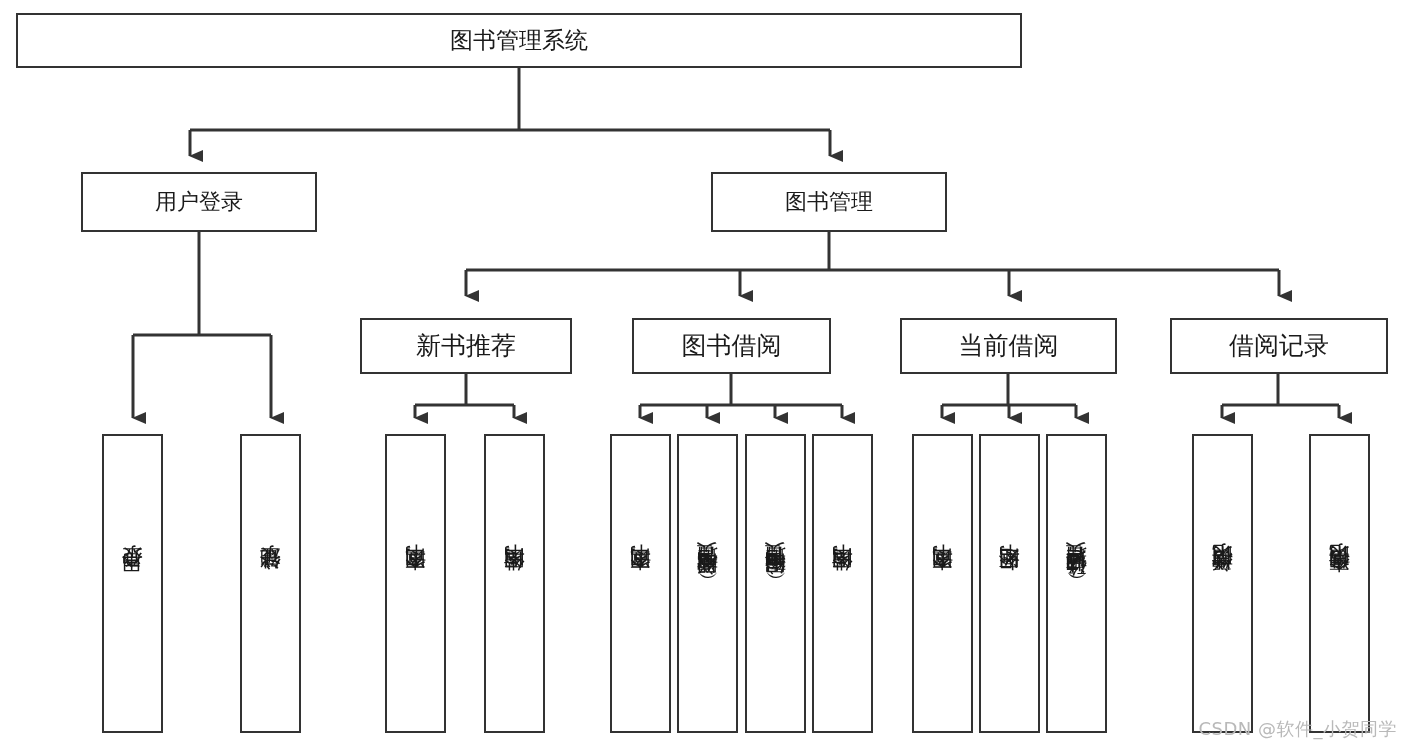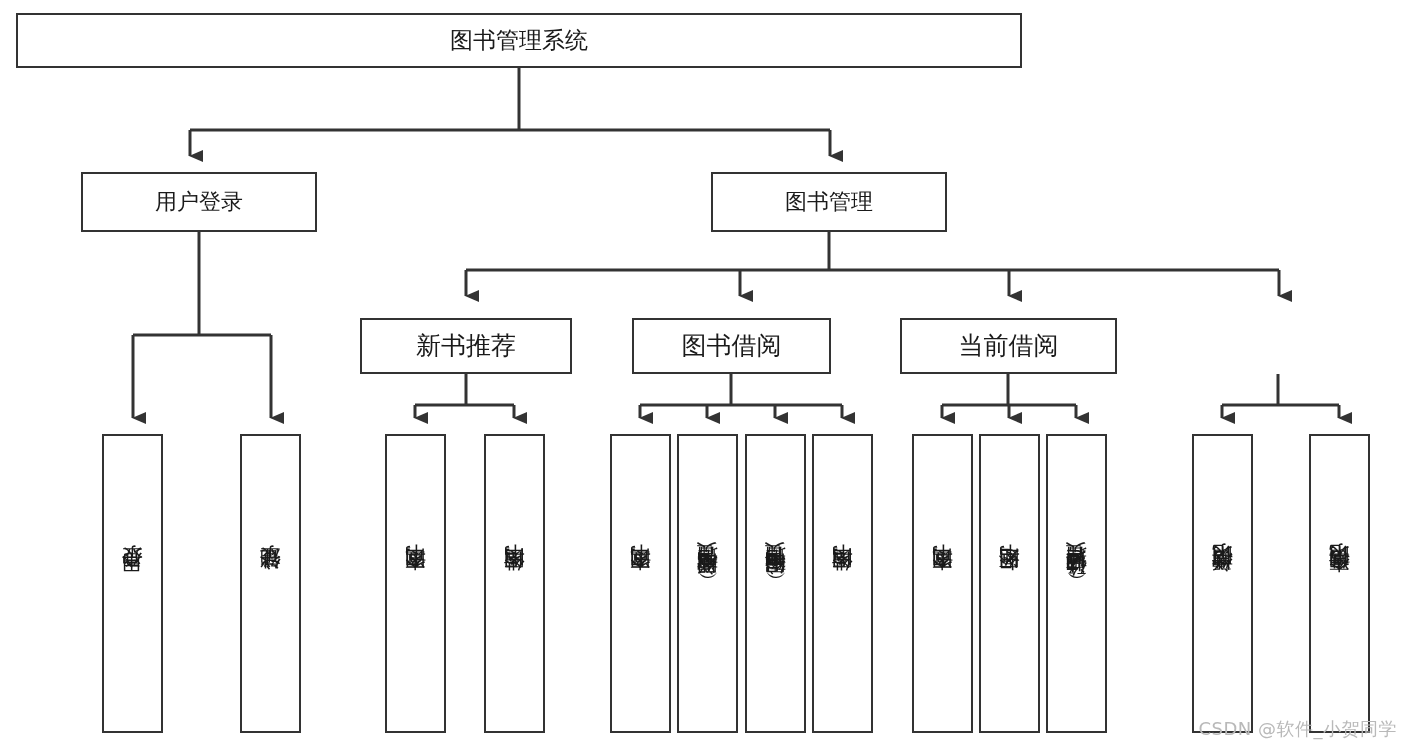--- a/index.html
+++ b/index.html
@@ -147,20 +147,23 @@
   </div>
 
   <div class="node node-l2" style="left:900px; top:318px; width:217px; height:56px;">
     <span class="label-h">当前借阅</span>
   </div>
 
   <div class="node node-l2" style="left:632px; top:318px; width:199px; height:56px;">
     <span class="label-h">图书借阅</span>
   </div>
 
+  <div class="node node-l2" style="left:1170px; top:318px; width:218px; height:56px;">
+    <span class="label-h">借阅记录</span>
+  </div>
 
   <div class="node node-leaf" style="left:102px; top:434px; width:61px; height:299px;">
     <span class="leaf-inner">
         <span class="label-v">用户登录</span>
       </span>
   </div>
 
   <div class="node node-leaf" style="left:240px; top:434px; width:61px; height:299px;">
     <span class="leaf-inner">
         <span class="label-v">注销登录</span>

